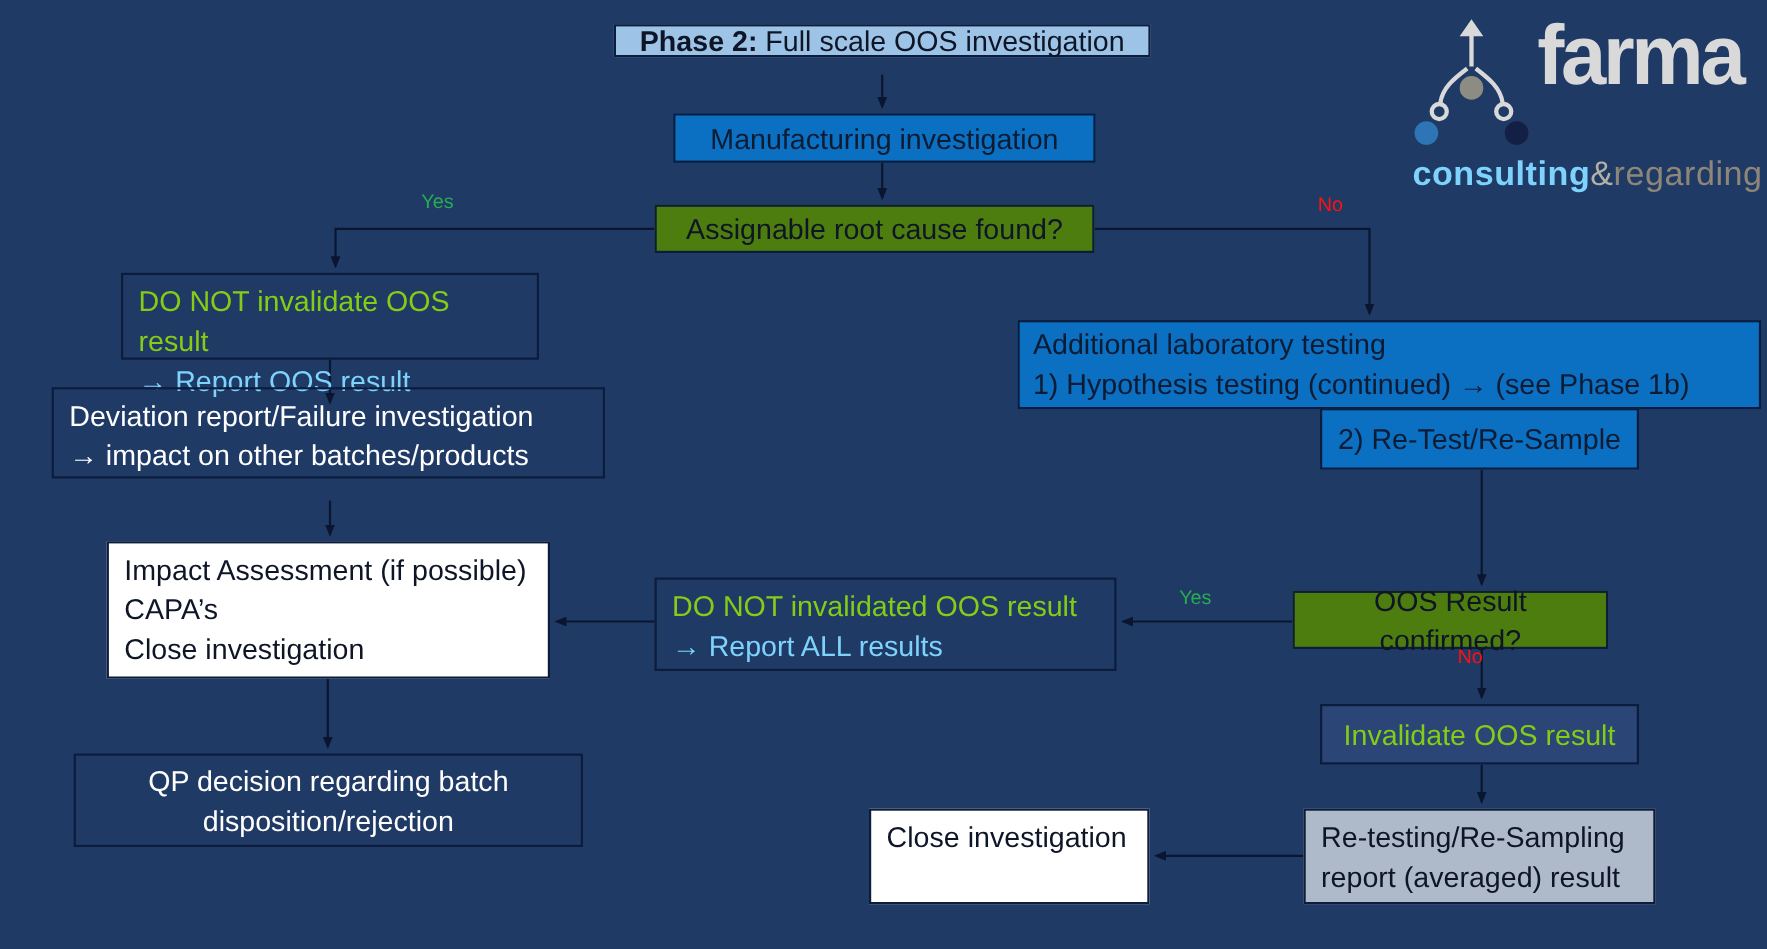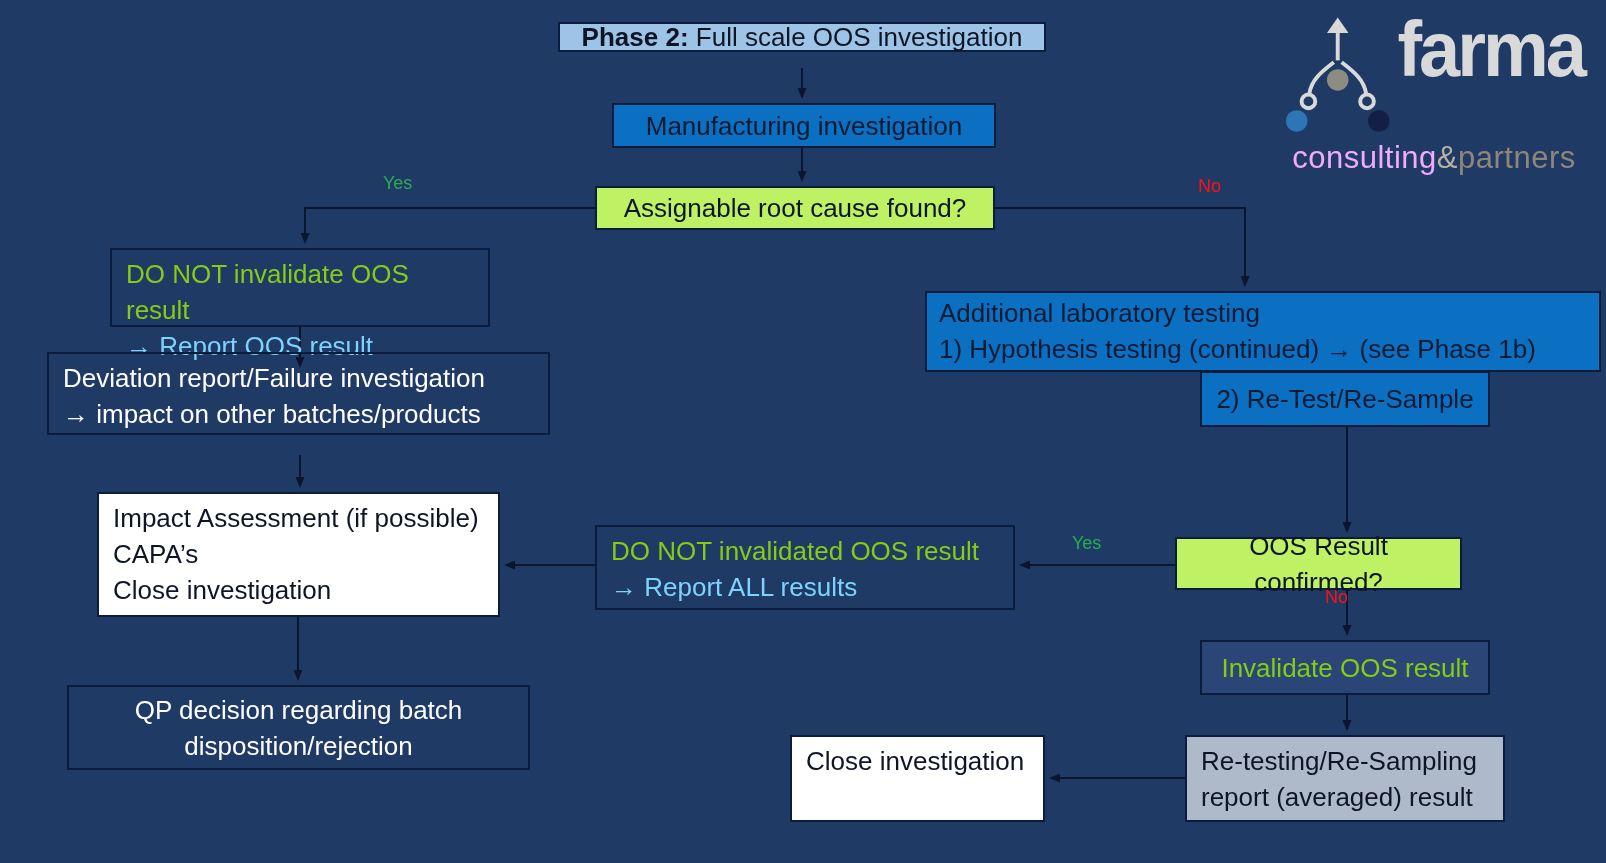--- a/index.html
+++ b/index.html
@@ -11,40 +11,40 @@
   #connectors{position:absolute;left:0;top:0;width:1606px;height:863px;z-index:1;}
   .node{
     position:absolute;z-index:2;box-sizing:border-box;
     border:2px solid #0c1c3c;
     font-size:26px;line-height:36px;color:#0e1526;
     padding:6px 14px;
   }
   .center{display:flex;align-items:center;justify-content:center;text-align:center;}
   .fill-lightblue{background:#9dc3e6;}
   .fill-blue{background:#0b6fc2;color:#0d1b33;}
-  .fill-paleblue{background:#bef264;}
+  .fill-paleblue{background:#4d7c0f;}
   .fill-green{background:#ffffff;}
   .fill-gray{background:#aeb9ca;}
   .fill-navydark{background:#2b4577;}
   .outline-only{background:transparent;color:#ffffff;}
   .accent{color:#84cc16;}
   .white{color:#7dd3fc;}
   .bold{font-weight:bold;}
   .branch-label{position:absolute;z-index:3;font-size:18px;font-weight:400;}
   .lbl-yes{color:#27ae50;}
   .lbl-no{color:#ff1111;}
   
   #logo{position:absolute;left:1284px;top:14px;width:300px;z-index:2;}
   #logo .row{display:flex;align-items:flex-start;}
   #logo .brand{
     font-size:74px;font-weight:bold;color:#d9d9d9;letter-spacing:-3px;
     line-height:0.95;margin-left:6px;transform:scaleY(1.04);transform-origin:top left;
   }
   #logo .sub{font-size:31px;letter-spacing:0.5px;margin-top:2px;text-align:center;width:100%;}
-  #logo .sub .consulting{color:#f0abfc;}
+  #logo .sub .consulting{color:#7dd3fc;font-weight:bold;}
   #logo .sub .amp{color:#b4b0a4;}
   #logo .sub .partners{color:#8e8678;}
 </style>
 </head>
 <body>
 
 <div id="stage">
 
   <svg id="connectors" viewBox="0 0 1606 863">
     <defs>
@@ -147,16 +147,16 @@
           <circle cx="25" cy="88" r="7"></circle>
           <circle cx="85" cy="88" r="7"></circle>
         </g>
         <path d="M55,2 L66,18 L44,18 z" fill="#d9d9d9"></path>
         <circle cx="55" cy="66" r="11" fill="#8c8c83"></circle>
         <circle cx="13" cy="108" r="11" fill="#2e75b6"></circle>
         <circle cx="97" cy="108" r="11" fill="#141f45"></circle>
       </svg>
       <div class="brand">farma</div>
     </div>
-    <div class="sub"><span class="consulting">consulting</span><span class="amp">&amp;</span><span class="partners">partners</span></div>
+    <div class="sub"><span class="consulting">consulting</span><span class="amp">&amp;</span><span class="partners">regarding</span></div>
   </div>
 
 </div>
 
 </body></html>

